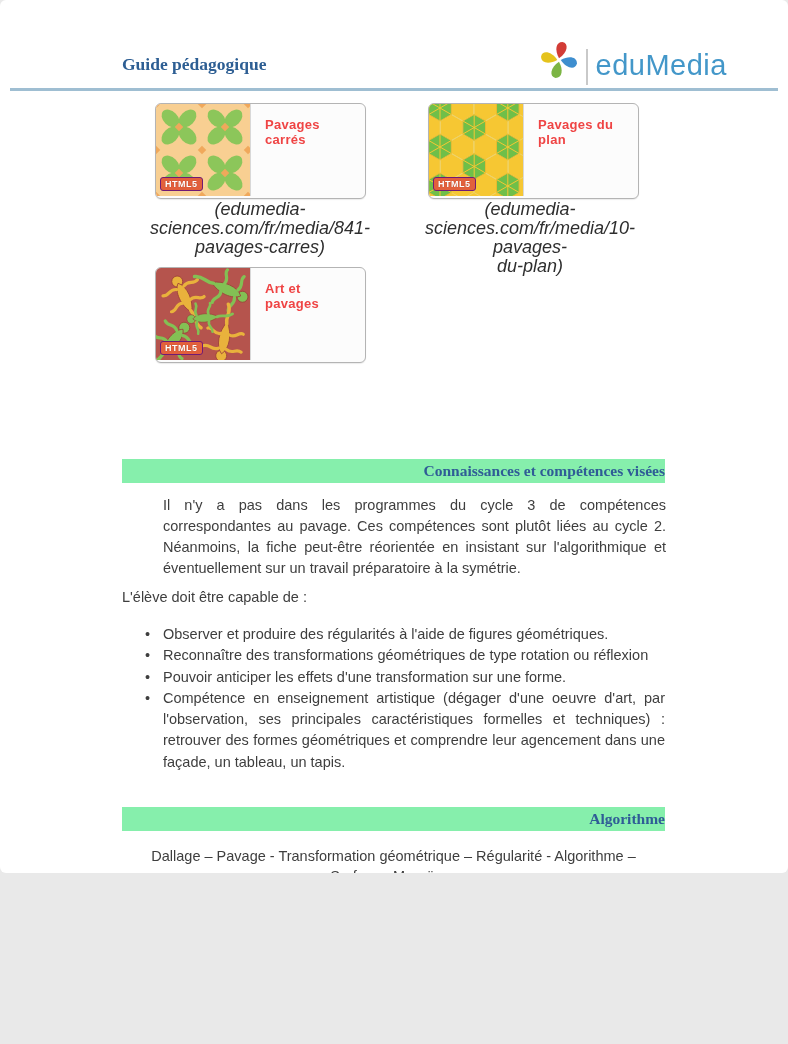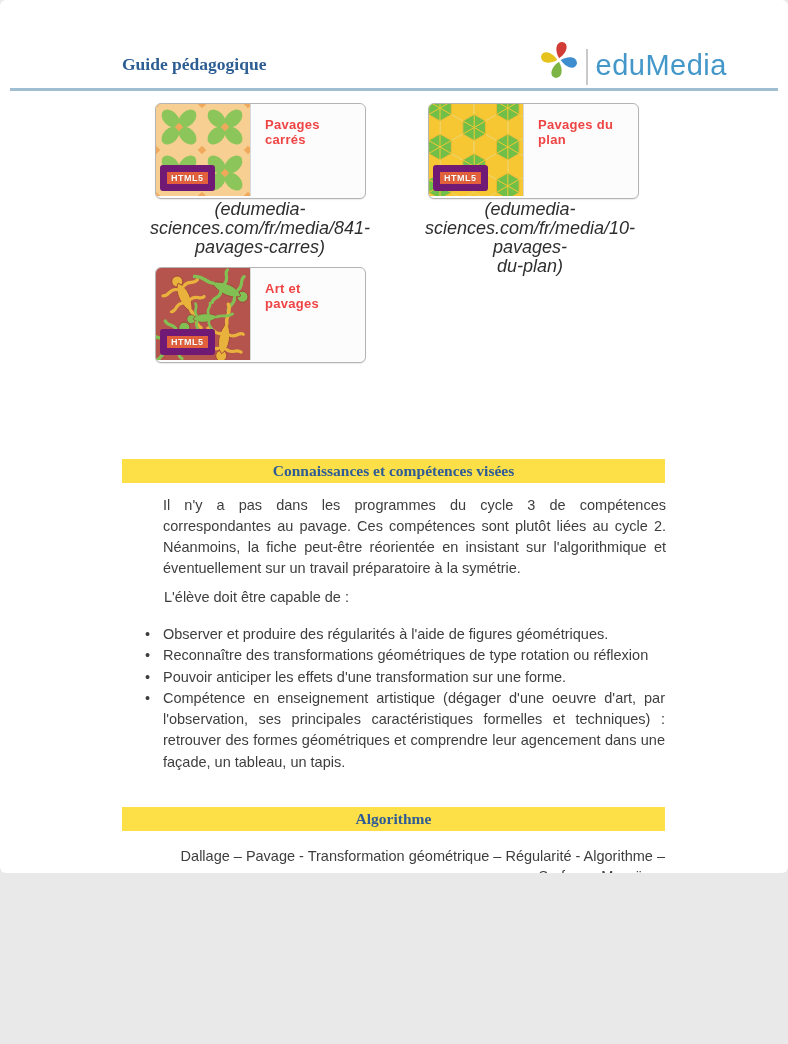--- a/index.html
+++ b/index.html
@@ -13,42 +13,42 @@
   .logo-divider{width:1.5px;height:36px;background:#c9c9c9;margin:0 8px 0 6px;}
   .brand-text{font-size:29px;color:#4397c9;letter-spacing:0.5px;line-height:40px;}
   .top-rule{position:absolute;left:10px;top:88px;width:768px;height:2.5px;background:#9fbed2;}
 
   
   .card{position:absolute;width:209px;height:94px;border:1px solid #b4b4b4;border-radius:6px;
         background:#fcfcfc;display:flex;overflow:hidden;box-shadow:0 1px 1px rgba(0,0,0,0.08);}
   .thumb{position:relative;width:94px;height:92px;flex:0 0 94px;border-right:1px solid #d8d8d8;}
   .thumb svg{display:block;}
   .html5-badge{position:absolute;left:4px;bottom:5px;background:#e2603c;color:#ffffff;
-               border:7px solid #701a75;border-radius:3px;font-size:9px;font-weight:bold;
+               border:1px solid #701a75;border-radius:3px;font-size:9px;font-weight:bold;
                padding:1px 4px;letter-spacing:0.5px;text-shadow:0 0 1px #a23c1e;}
   .card-body{flex:1;padding:13px 8px 0 14px;}
   .card-title{font-size:13px;font-weight:bold;color:#ef4444;letter-spacing:0.3px;}
   .card-url{position:absolute;font-size:18px;font-style:italic;color:#2e2e2e;
             text-align:center;line-height:19px;}
 
   
-  .band{position:absolute;left:122px;width:543px;height:24px;background:#fde047;
+  .band{position:absolute;left:122px;width:543px;height:24px;background:#86efac;
         font-family:"Liberation Serif",serif;font-weight:bold;font-size:15.5px;color:#2f5c96;
-        text-align:center;line-height:24px;}
+        text-align:right;line-height:24px;}
 
   
   .paragraph{position:absolute;left:163px;top:495px;width:503px;font-size:14.5px;
              line-height:21px;text-align:justify;}
-  .intro-line{position:absolute;left:122px;top:589px;font-size:14.5px;margin-left:42px;}
+  .intro-line{position:absolute;left:122px;top:589px;font-size:14.5px;}
   .bullet-list{position:absolute;left:143px;top:624px;width:522px;margin:0;padding:0;
                list-style:none;font-size:14.5px;line-height:21.3px;}
   .bullet-list li{position:relative;padding-left:20px;text-align:justify;margin:0;}
   .bullet-list li::before{content:"\2022";position:absolute;left:2px;top:0;}
 
-  .vocab-text{position:absolute;left:122px;top:846px;width:543px;text-align:right;
+  .vocab-text{position:absolute;left:122px;top:846px;width:543px;text-align:center;
               font-size:14.5px;line-height:20px;}
 
   
   .footer-rule-dark{position:absolute;left:85px;top:950px;width:501px;height:2.5px;background:#7b97a9;}
   .footer-rule-light{position:absolute;left:586px;top:945px;width:136px;height:2.5px;background:#ccd8e0;}
   .footer-left{position:absolute;left:122px;top:968px;font-family:"Liberation Serif",serif;
                font-weight:bold;font-size:15px;color:#111;}
   .footer-center{position:absolute;left:373px;top:968px;font-family:Liberation Mono, monospace;
                  font-size:15px;color:#111;}
 

